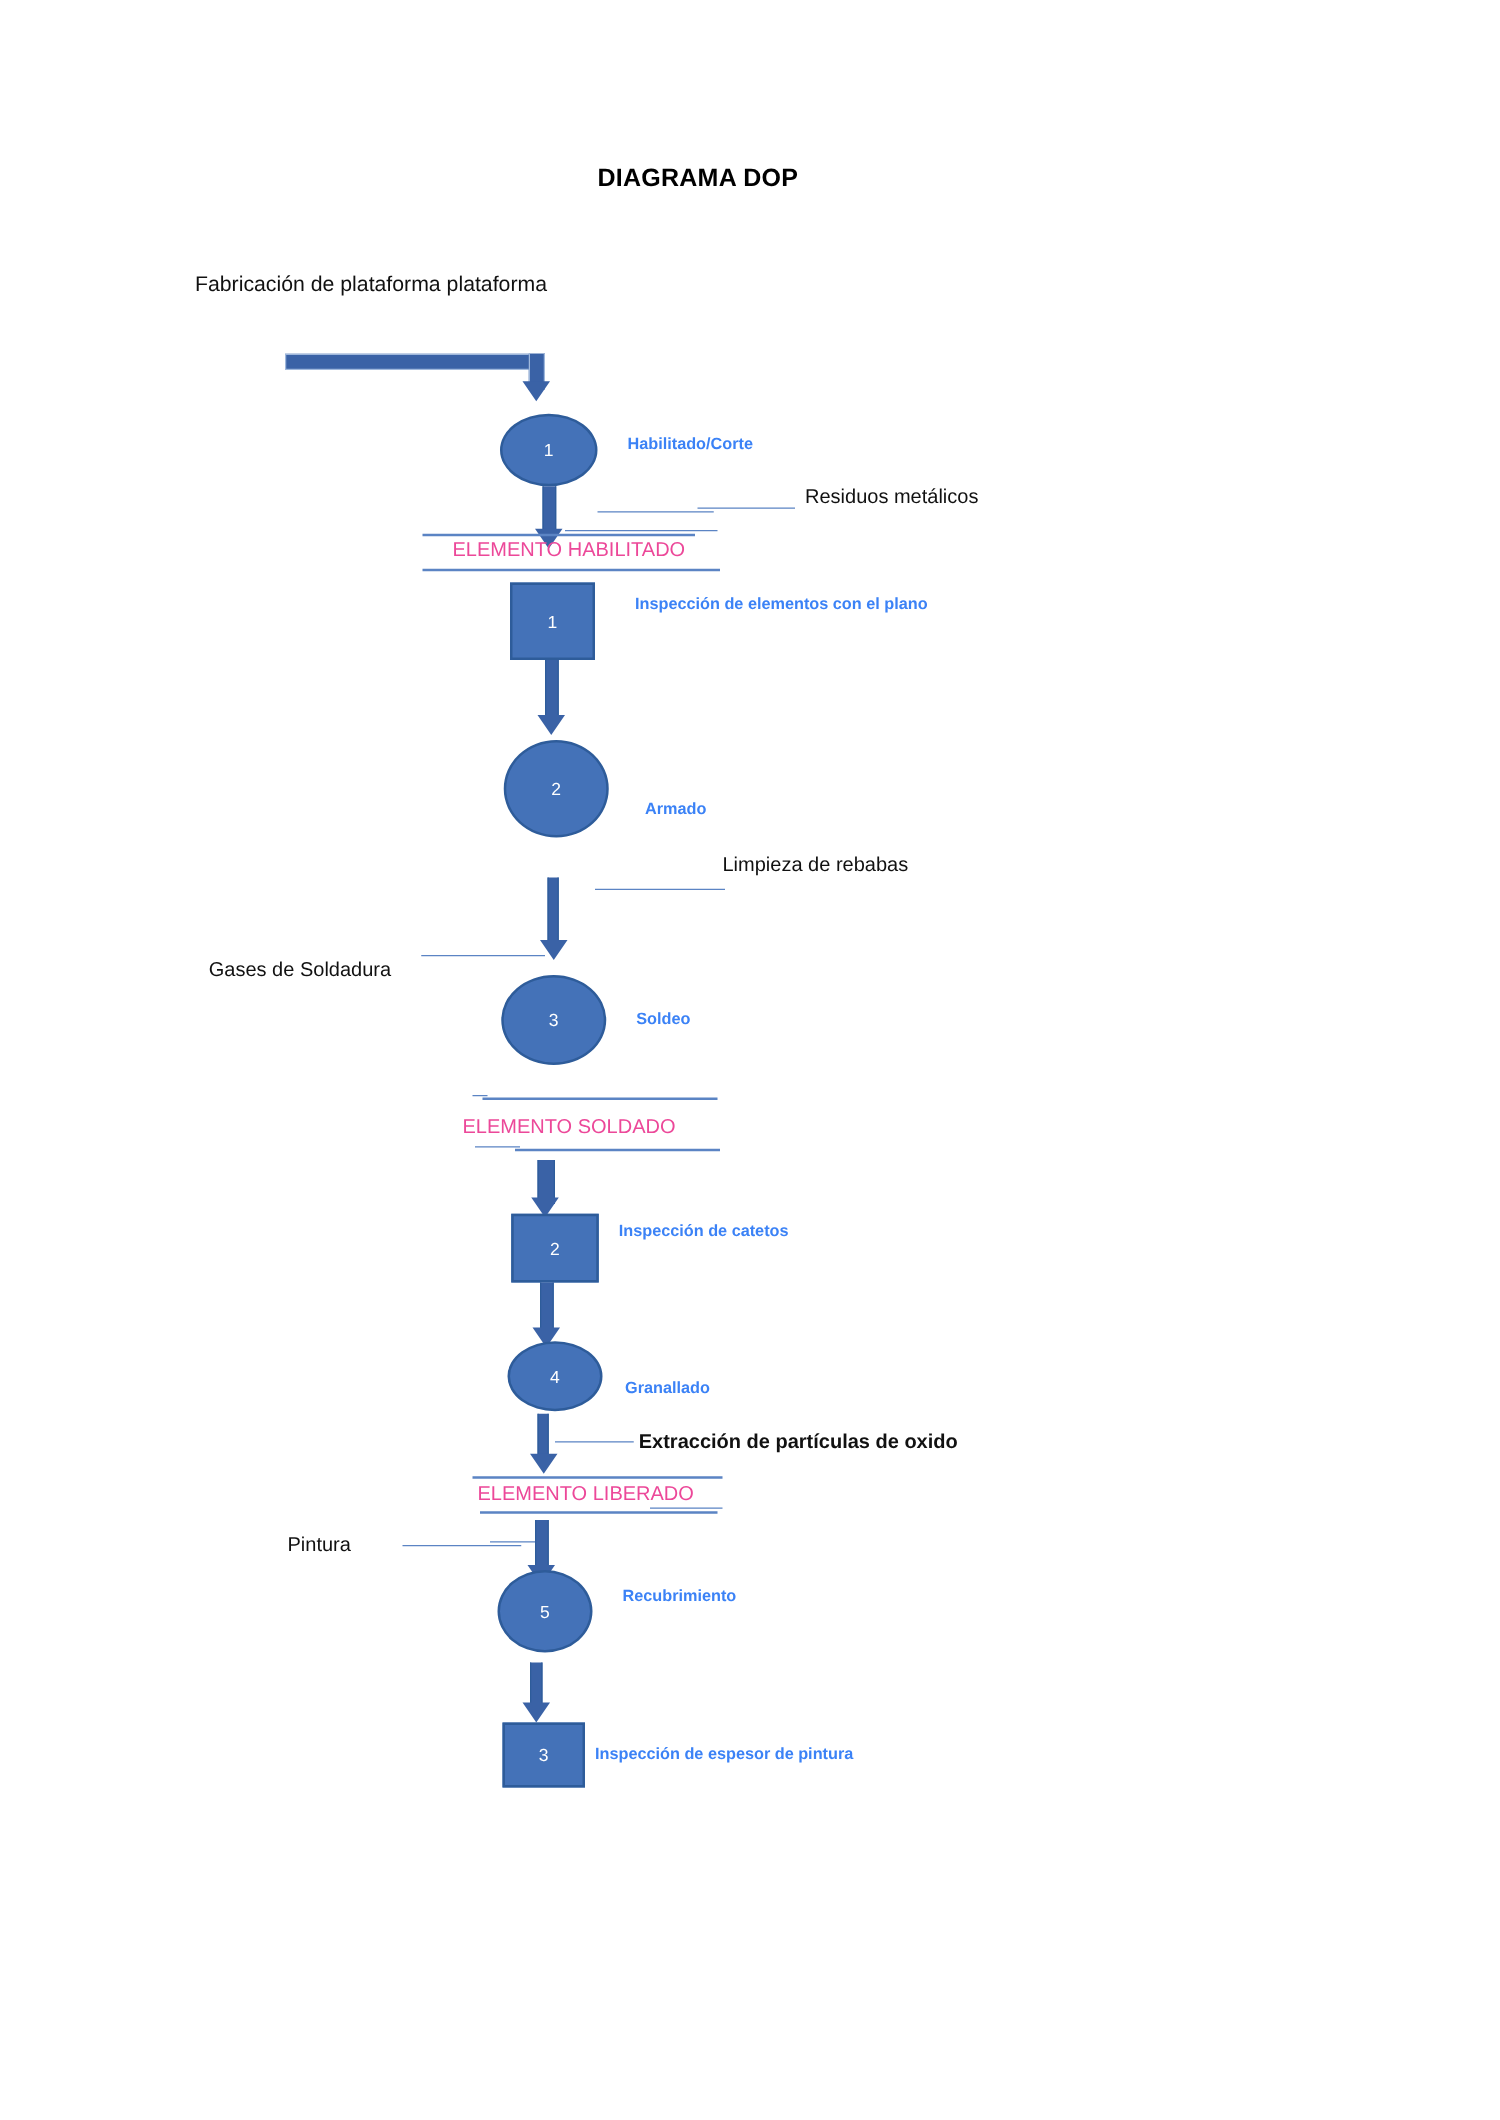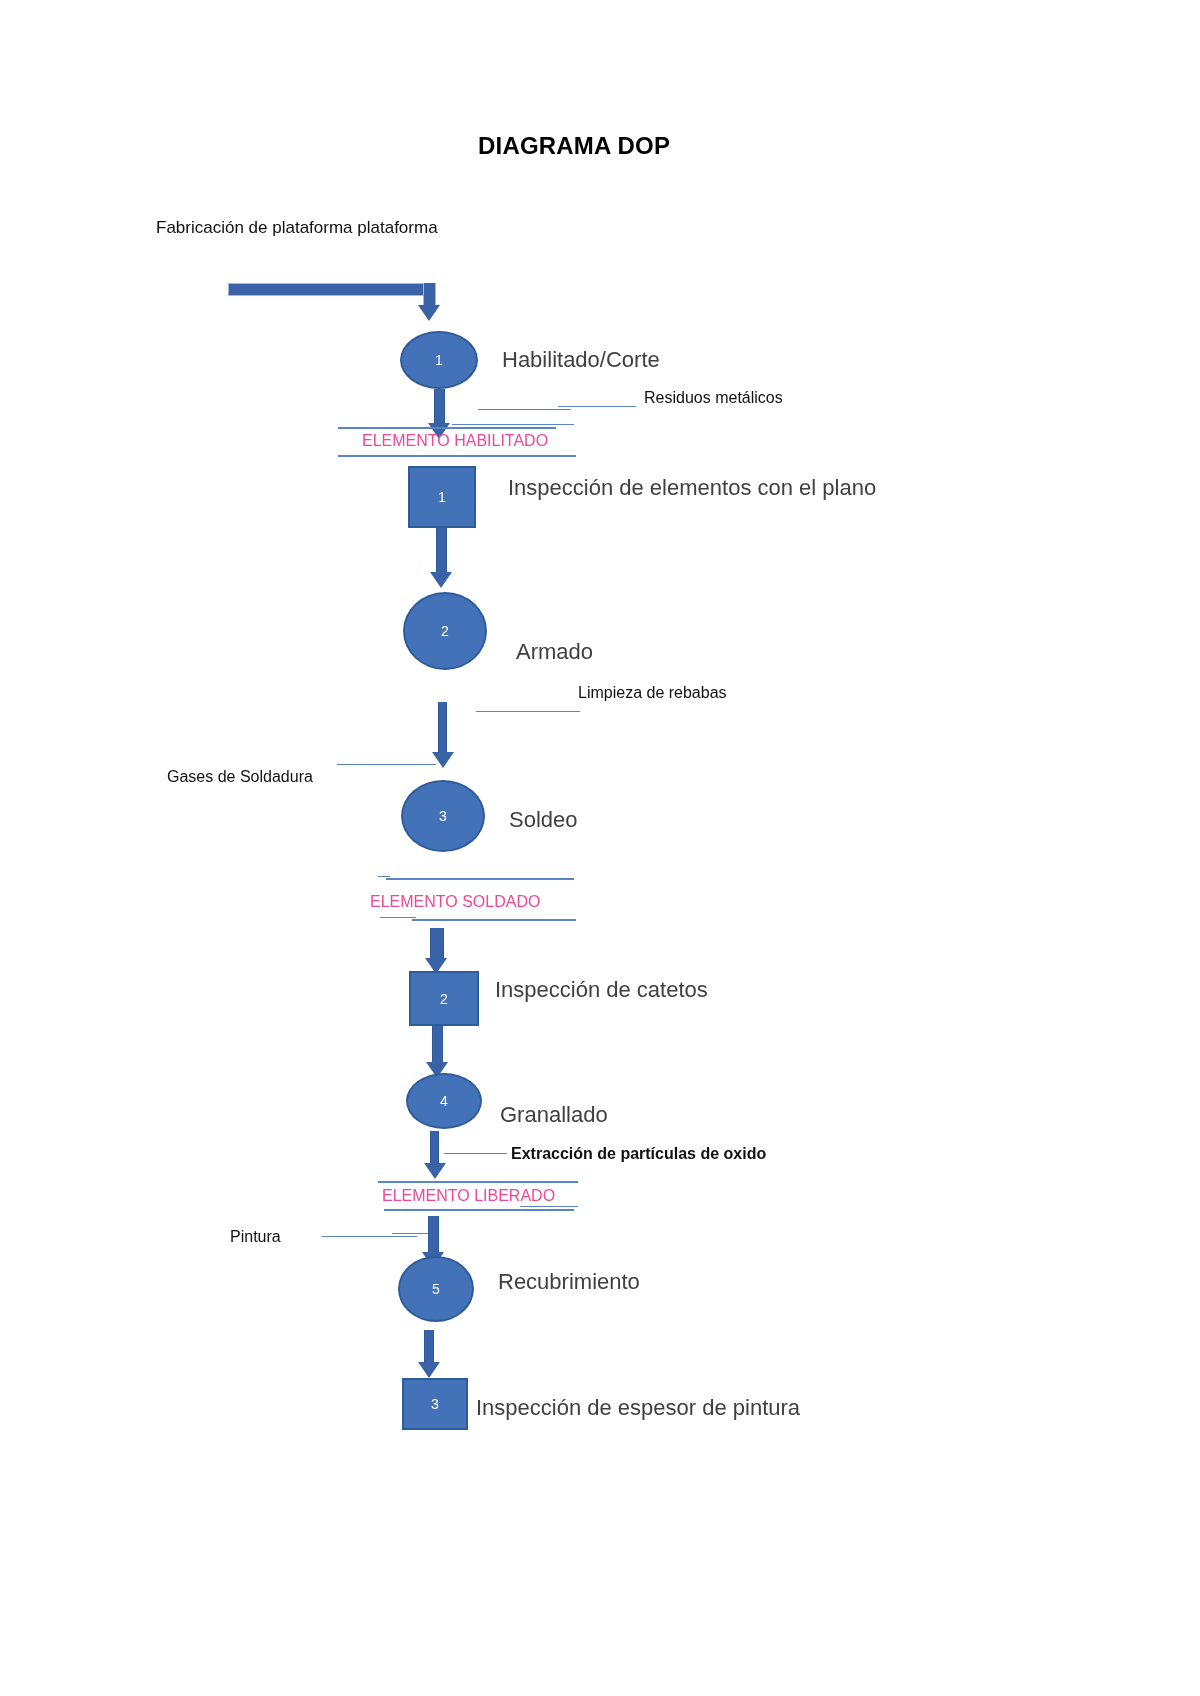--- a/index.html
+++ b/index.html
@@ -16,39 +16,39 @@
     height: 1696px;
     background: #ffffff;
     overflow: hidden;
   }
 
   
   .doc-title {
     position: absolute;
     left: 478px;
     top: 132px;
-    font-size: 24px;
+    font-size: 20px;
     font-weight: bold;
     color: #000000;
     letter-spacing: 0.2px;
     white-space: nowrap;
   }
   .subtitle {
     position: absolute;
     left: 156px;
     top: 218px;
     font-size: 17px;
     color: #111111;
     white-space: nowrap;
   }
   .op-label {
     position: absolute;
-    font-size: 22px;
-    font-weight: normal;
-    color: #404040;
+    font-size: 13px;
+    font-weight: bold;
+    color: #3b82f6;
     white-space: nowrap;
   }
   .side-label {
     position: absolute;
     font-size: 16px;
     color: #111111;
     white-space: nowrap;
   }
   .store-label {
     position: absolute;

